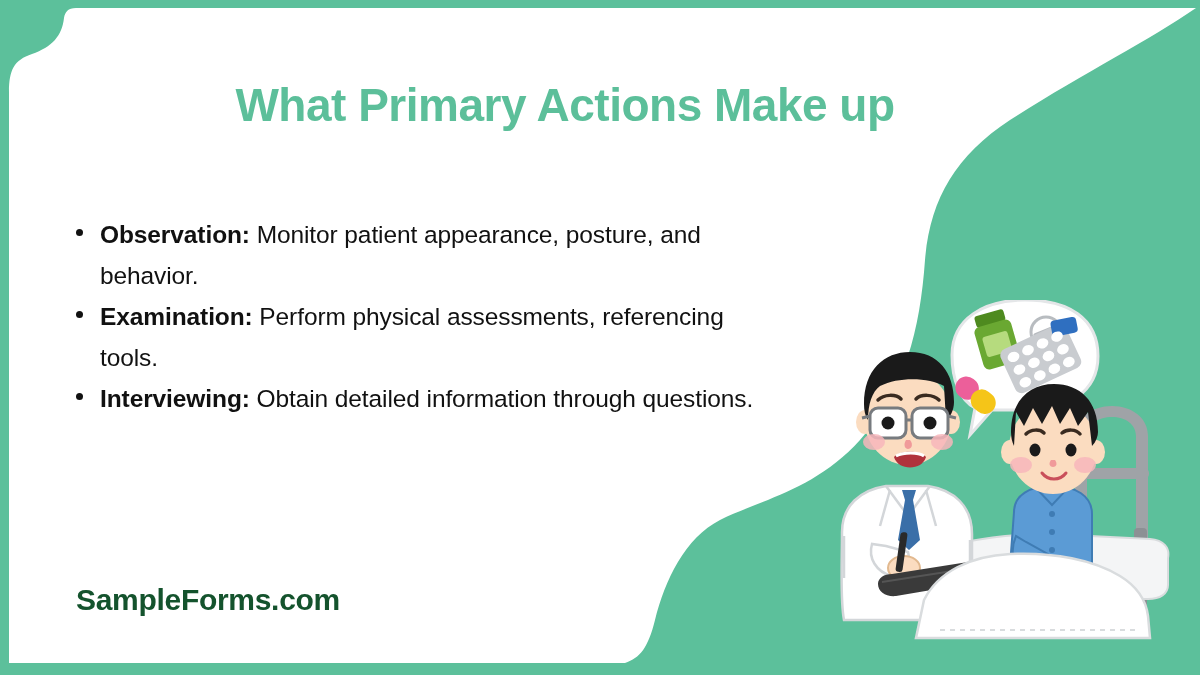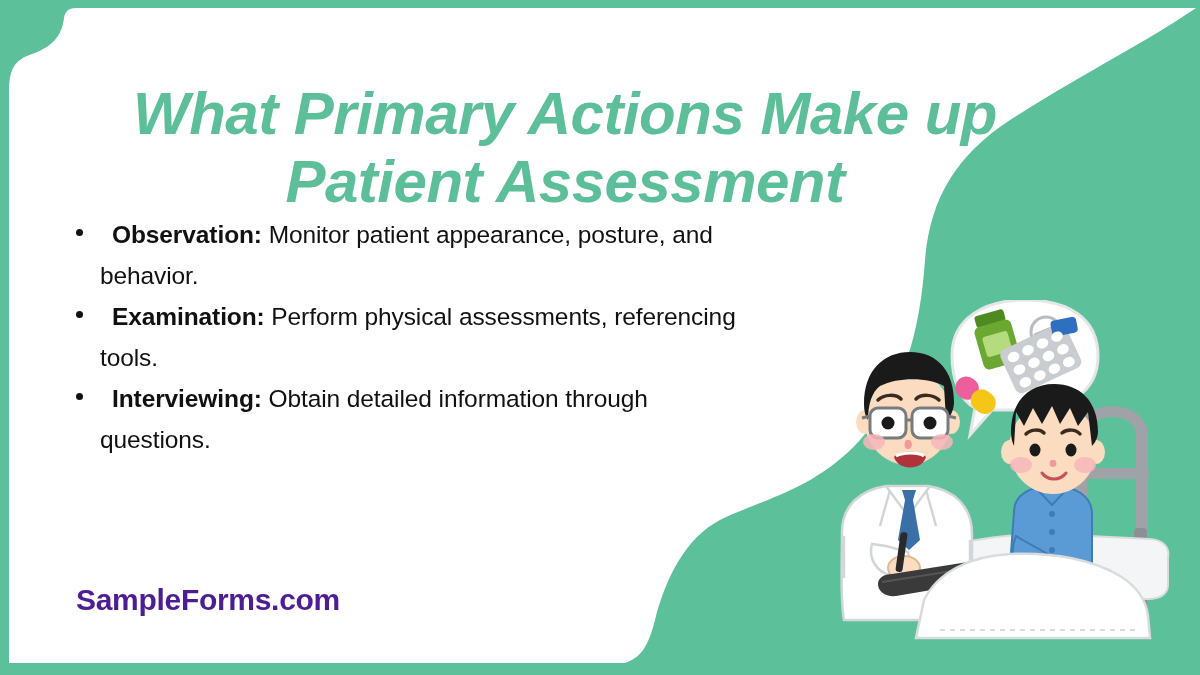--- a/index.html
+++ b/index.html
@@ -20,25 +20,24 @@
 
   
   #content{
     position:absolute;left:0;top:0;width:1200px;height:675px;
   }
   #title{
     position:absolute;
     left:60px; top:40px; width:1010px;
     text-align:center;
     color:#5cbf9a;
-    font-size:60px;
+    font-size:46px;
     font-weight:bold;
     line-height:68px;
     letter-spacing:-0.5px;
-    font-style:italic;
   }
   #title .tline{display:block;}
 
   #bullets{
     position:absolute;
     left:60px; top:214px; width:700px;
     list-style:none;
     margin:0;padding:0;
   }
   #bullets li{
@@ -49,29 +48,29 @@
     line-height:41px;
     color:#111111;
     letter-spacing:-0.1px;
   }
   #bullets li .dot{
     position:absolute;
     left:16px; top:15px;
     width:7px;height:7px;border-radius:50%;
     background:#111111;
   }
-  #bullets li b{font-weight:bold;margin-left:12px;}
+  #bullets li b{font-weight:bold;}
   #bullets li .rest{font-weight:normal;}
 
   #brand{
     position:absolute;
     left:76px; top:583px;
     font-size:30px;
     font-weight:bold;
-    color:#4c1d95;
+    color:#14532d;
     letter-spacing:-0.3px;
   }
 
   
   #illustration{
     position:absolute;
     left:820px; top:300px;
     width:380px; height:345px;
   }
   #illustration svg{display:block;}
@@ -97,21 +96,20 @@
              C 9 70, 14 60, 32 54
              C 52 47, 62 36, 64 18
              C 65 12, 68 8, 76 8
              Z"></path>
   </svg>
 
   <div id="content">
 
     <h1 id="title">
       <span class="tline">What Primary Actions Make up</span>
-      <span class="tline">Patient Assessment</span>
     </h1>
 
     <ul id="bullets">
       <li>
         <span class="dot"></span>
         <b>Observation:</b><span class="rest"> Monitor patient appearance, posture, and behavior.</span>
       </li>
       <li>
         <span class="dot"></span>
         <b>Examination:</b><span class="rest"> Perform physical assessments, referencing tools.</span>

